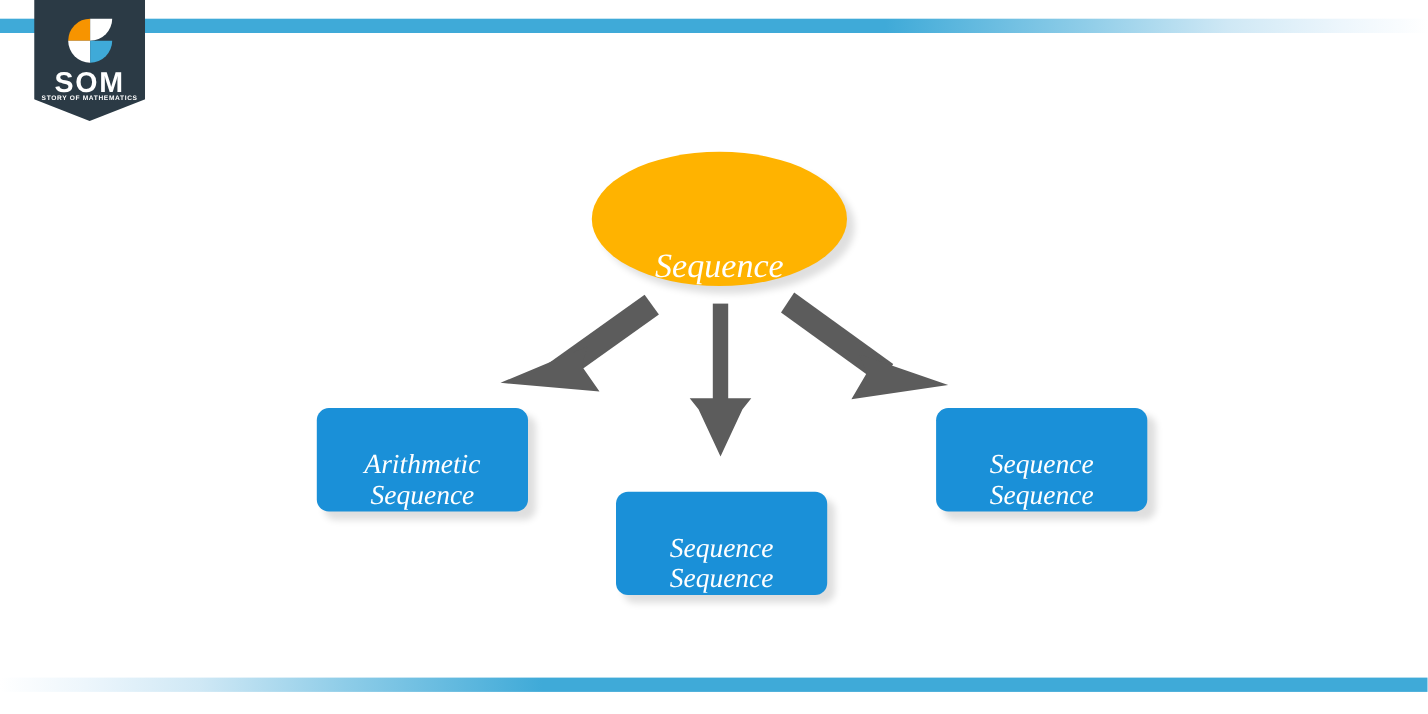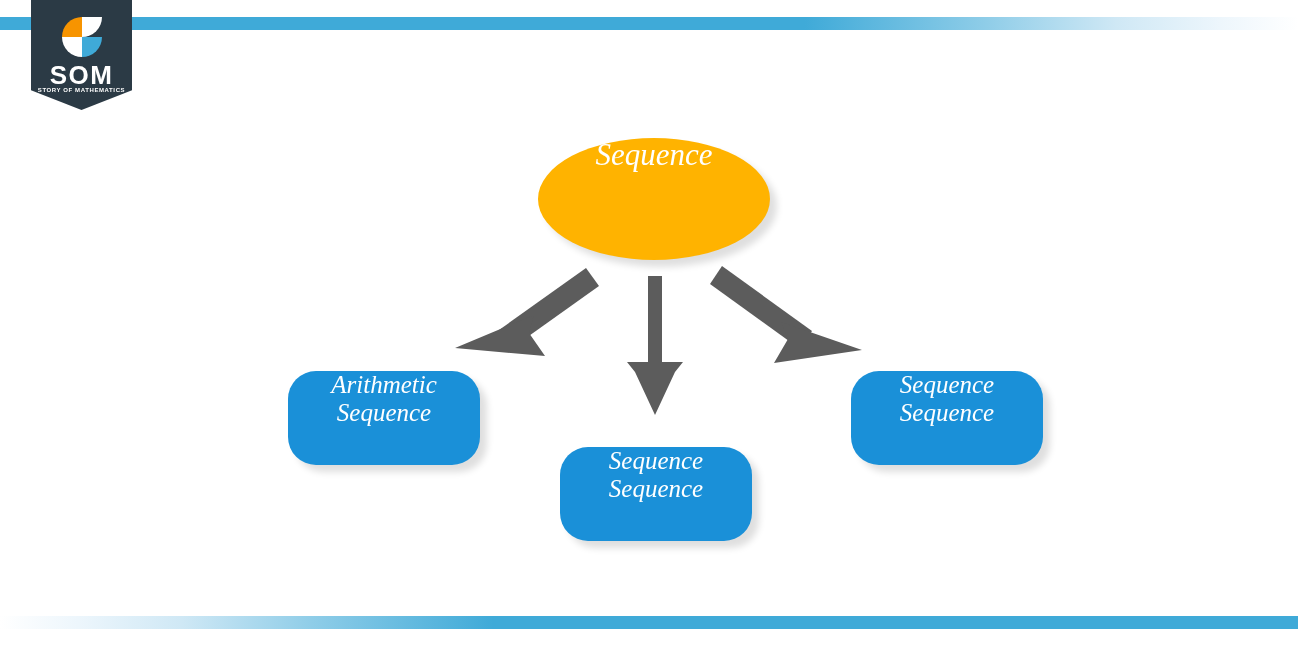--- a/index.html
+++ b/index.html
@@ -92,21 +92,21 @@
     position: absolute;
     left: 0;
     top: 0;
     width: 1298px;
     height: 649px;
   }
 
   .node {
     position: absolute;
     display: flex;
-    align-items: flex-start;
+    align-items: flex-end;
     justify-content: center;
     text-align: center;
     color: #ffffff;
     font-style: italic;
     line-height: 1.12;
     box-sizing: border-box;
   }
 
   .node-root {
     left: 538px;
@@ -115,21 +115,21 @@
     height: 122px;
     border-radius: 50%;
     background: #FFB300;
     font-size: 31px;
     box-shadow: 7px 7px 7px rgba(0,0,0,0.13);
   }
 
   .node-leaf {
     width: 192px;
     height: 94px;
-    border-radius: 28px;
+    border-radius: 11px;
     background: #1A90D8;
     font-size: 25px;
     box-shadow: 7px 7px 7px rgba(0,0,0,0.13);
   }
   .node-arithmetic { left: 288px; top: 371px; }
   .node-geometric  { left: 560px; top: 447px; }
   .node-harmonic   { left: 851px; top: 371px; }
 </style>
 </head>
 <body>

